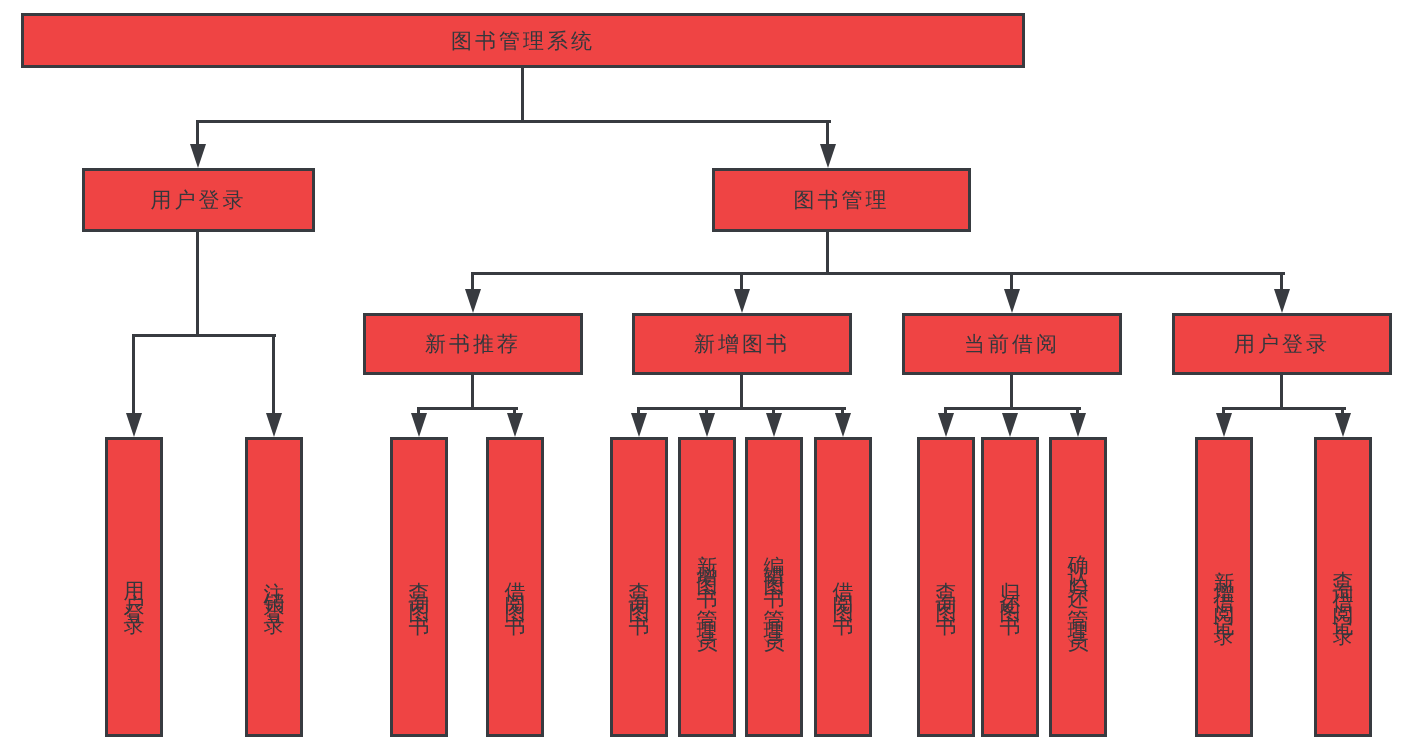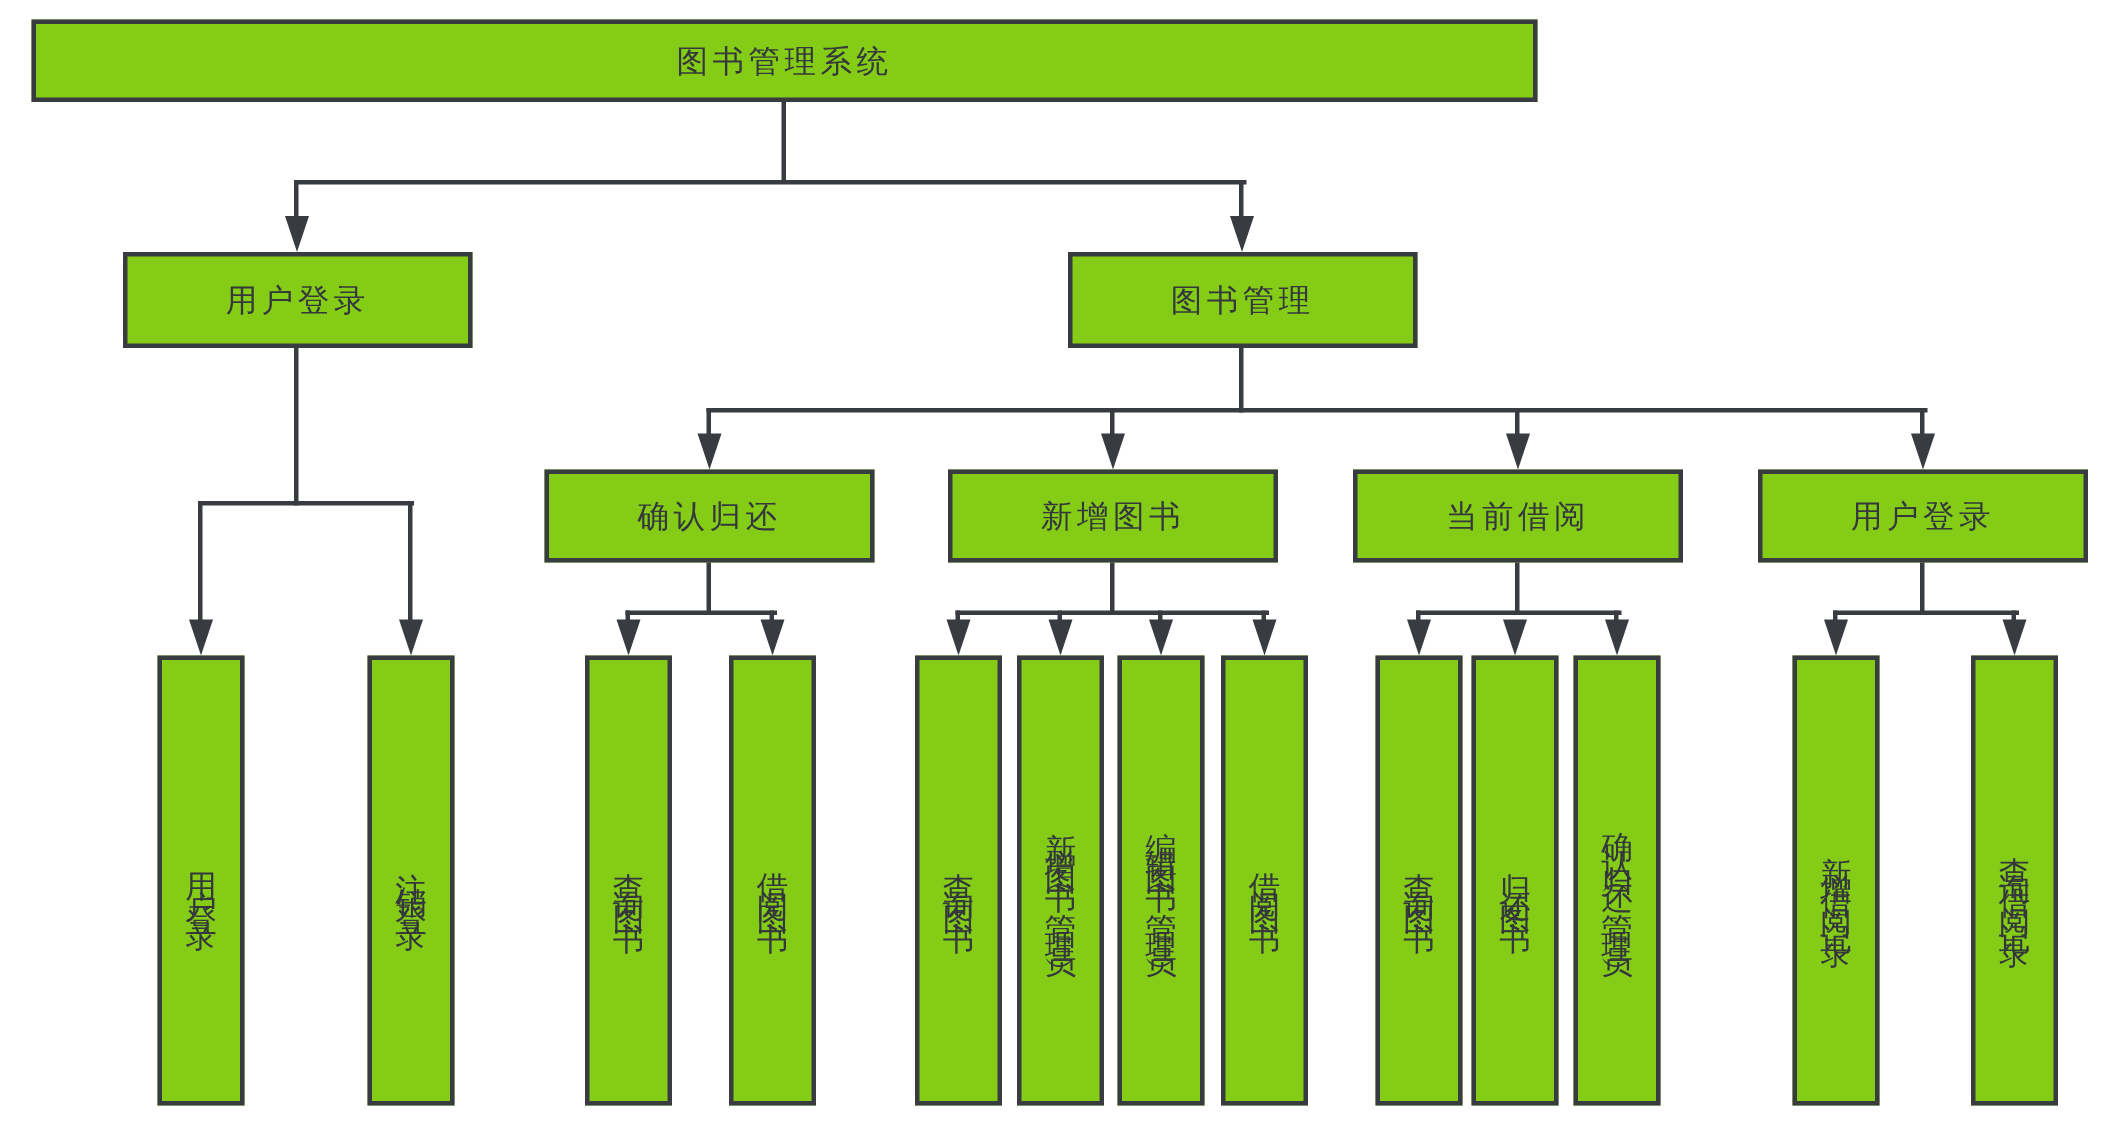--- a/index.html
+++ b/index.html
@@ -1,21 +1,21 @@
 <!DOCTYPE html>
 <html><head>
 <meta charset="utf-8">
 <style>
   html,body{margin:0;padding:0;background:#ffffff;}
   #canvas{
     position:relative;width:1405px;height:747px;background:#ffffff;overflow:hidden;
     font-family:"DejaVu Sans","Liberation Sans",sans-serif;color:#33363b;
   }
   .node{
-    position:absolute;box-sizing:border-box;background:#84cc16;
+    position:absolute;box-sizing:border-box;background:#ef4444;
     border:3px solid #383b40;color:#34373c;
   }
   .node.h{
     display:flex;align-items:center;justify-content:center;
     font-size:21px;letter-spacing:3px;white-space:nowrap;
   }
   .node.v{
     writing-mode:vertical-lr;text-orientation:mixed;
     text-align:center;line-height:52px;
     font-size:21px;letter-spacing:11px;white-space:nowrap;
@@ -40,41 +40,41 @@
   <div class="node h" style="left:21px;top:13px;width:1004px;height:55px">图书管理系统</div>
 
   <div class="line" style="left:521px;top:68px;width:3px;height:52px"></div>
   <div class="line" style="left:196px;top:120px;width:635px;height:3px"></div>
   <div class="line" style="left:196px;top:120px;width:3px;height:28px"></div>
   <div class="line" style="left:826px;top:120px;width:3px;height:28px"></div>
   <div class="arrow" style="left:190px;top:144px"></div>
   <div class="arrow" style="left:820px;top:144px"></div>
 
   <div class="node h" style="left:82px;top:168px;width:233px;height:64px">用户登录</div>
-  <div class="node h" style="left:712px;top:168px;width:233px;height:64px">图书管理</div>
+  <div class="node h" style="left:712px;top:168px;width:259px;height:64px">图书管理</div>
 
   <div class="line" style="left:196px;top:232px;width:3px;height:105px"></div>
   <div class="line" style="left:132px;top:334px;width:144px;height:3px"></div>
   <div class="line" style="left:132px;top:334px;width:3px;height:85px"></div>
   <div class="line" style="left:272px;top:334px;width:3px;height:85px"></div>
   <div class="arrow" style="left:126px;top:413px"></div>
   <div class="arrow" style="left:266px;top:413px"></div>
 
   <div class="line" style="left:826px;top:232px;width:3px;height:43px"></div>
   <div class="line" style="left:471px;top:272px;width:814px;height:3px"></div>
   <div class="line" style="left:471px;top:272px;width:3px;height:20px"></div>
   <div class="line" style="left:740px;top:272px;width:3px;height:20px"></div>
   <div class="line" style="left:1010px;top:272px;width:3px;height:20px"></div>
   <div class="line" style="left:1280px;top:272px;width:3px;height:20px"></div>
   <div class="arrow" style="left:465px;top:289px"></div>
   <div class="arrow" style="left:734px;top:289px"></div>
   <div class="arrow" style="left:1004px;top:289px"></div>
   <div class="arrow" style="left:1274px;top:289px"></div>
 
-  <div class="node h" style="left:363px;top:313px;width:220px;height:62px">确认归还</div>
+  <div class="node h" style="left:363px;top:313px;width:220px;height:62px">新书推荐</div>
   <div class="node h" style="left:632px;top:313px;width:220px;height:62px">新增图书</div>
   <div class="node h" style="left:902px;top:313px;width:220px;height:62px">当前借阅</div>
   <div class="node h" style="left:1172px;top:313px;width:220px;height:62px">用户登录</div>
 
   <div class="line" style="left:471px;top:375px;width:3px;height:35px"></div>
   <div class="line" style="left:417px;top:407px;width:101px;height:3px"></div>
   <div class="line" style="left:417px;top:407px;width:3px;height:10px"></div>
   <div class="line" style="left:513px;top:407px;width:3px;height:10px"></div>
   <div class="arrow" style="left:411px;top:413px"></div>
   <div class="arrow" style="left:507px;top:413px"></div>

